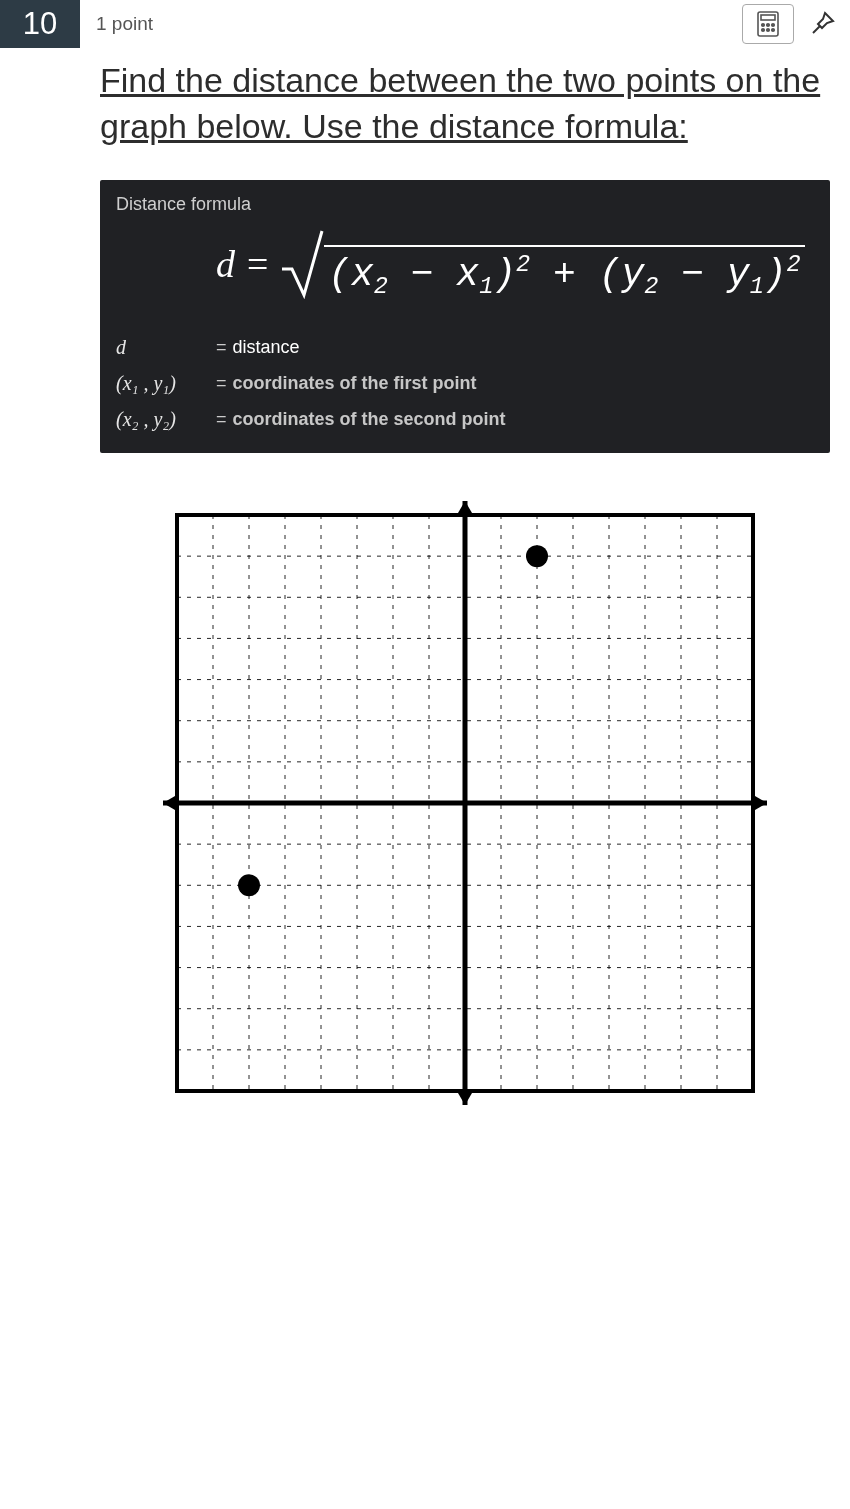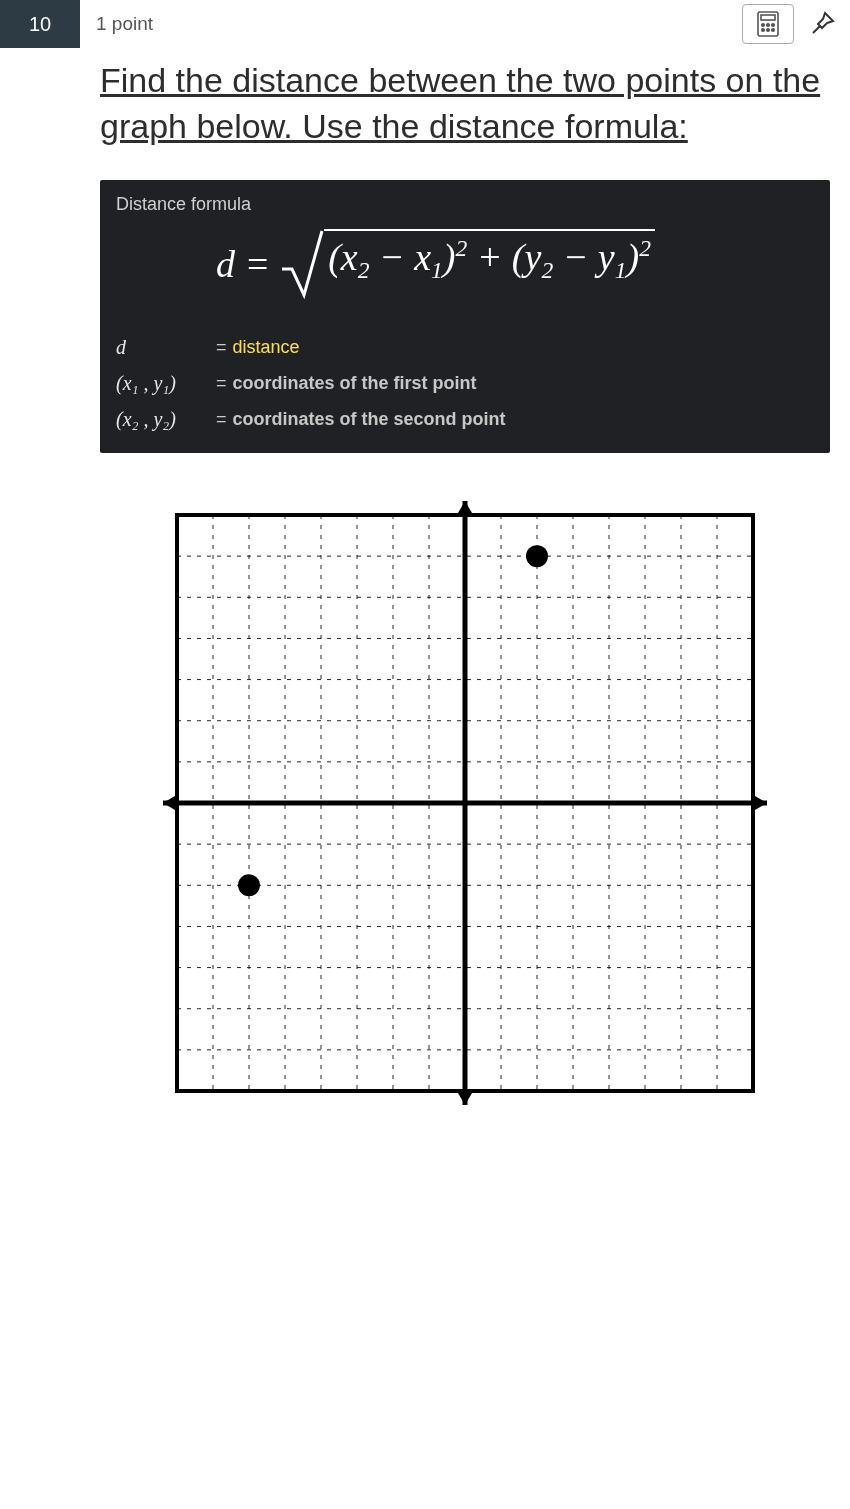--- a/index.html
+++ b/index.html
@@ -11,21 +11,21 @@
   }
   .header-row {
     display: flex;
     align-items: center;
     height: 48px;
     gap: 16px;
   }
   .qnum {
     background: #2d3b45;
     color: #fff;
-    font-size: 20px;
+    font-size: 31px;
     padding: 17px 18px;
     height: 100%;
     display: flex;
     align-items: center;
     justify-content: center;
     min-width: 80px;
   }
   .points {
     font-size: 19px;
     color: #555;
@@ -85,22 +85,23 @@
     color: #fff;
     text-align: left;
     padding-left: 100px;
     white-space: nowrap;
     margin-bottom: 30px;
     display: flex;
     align-items: center;
   }
   .sqrt-wrap {
     display: inline-flex;
-    align-items: flex-start;
+    align-items: flex-end;
     vertical-align: middle;
+    font-family: Liberation Mono, monospace;
   }
   .sqrt-sign-svg {
     width: 44px;
     flex: 0 0 44px;
   }
   .radicand {
     border-top: 2.5px solid #fff;
     padding: 6px 4px 0 4px;
     display: inline-block;
     line-height: 1;
@@ -110,21 +111,21 @@
     line-height: 1.8;
   }
   .fc-legend .row { display: flex; align-items: center; }
   .fc-legend .sym {
     font-family: "Times New Roman", serif;
     font-style: italic;
     width: 100px;
     font-size: 20px;
   }
   .fc-legend .eq { margin-right: 6px; color:#ccc; }
-  .fc-legend .link { color: #fde047; }
+  .fc-legend .link { color: #ffffff; }
   .fc-legend .desc { color: #c7c7c7; font-weight: bold; }
   .graph-box {
     width: 620px;
     height: 620px;
     margin: 30px auto 0 auto;
     position: relative;
   }
   .sub { font-size: 0.62em; vertical-align: sub; }
   .sup { font-size: 0.62em; vertical-align: super; }
 </style>

